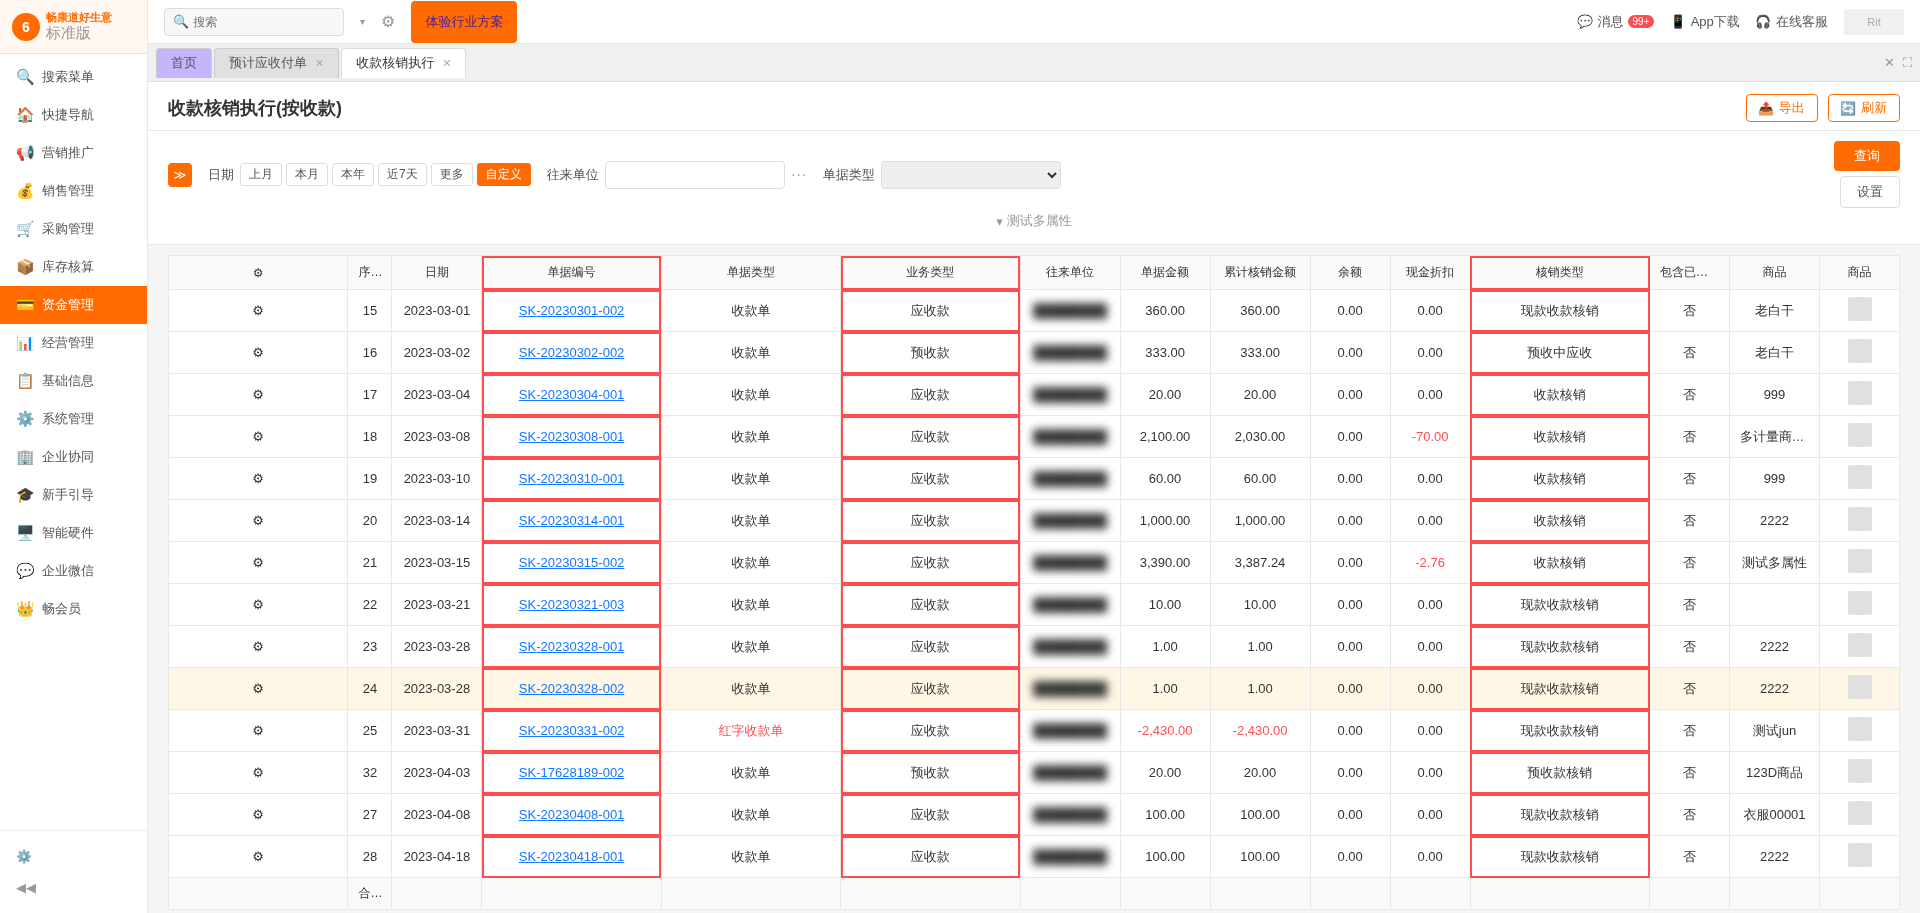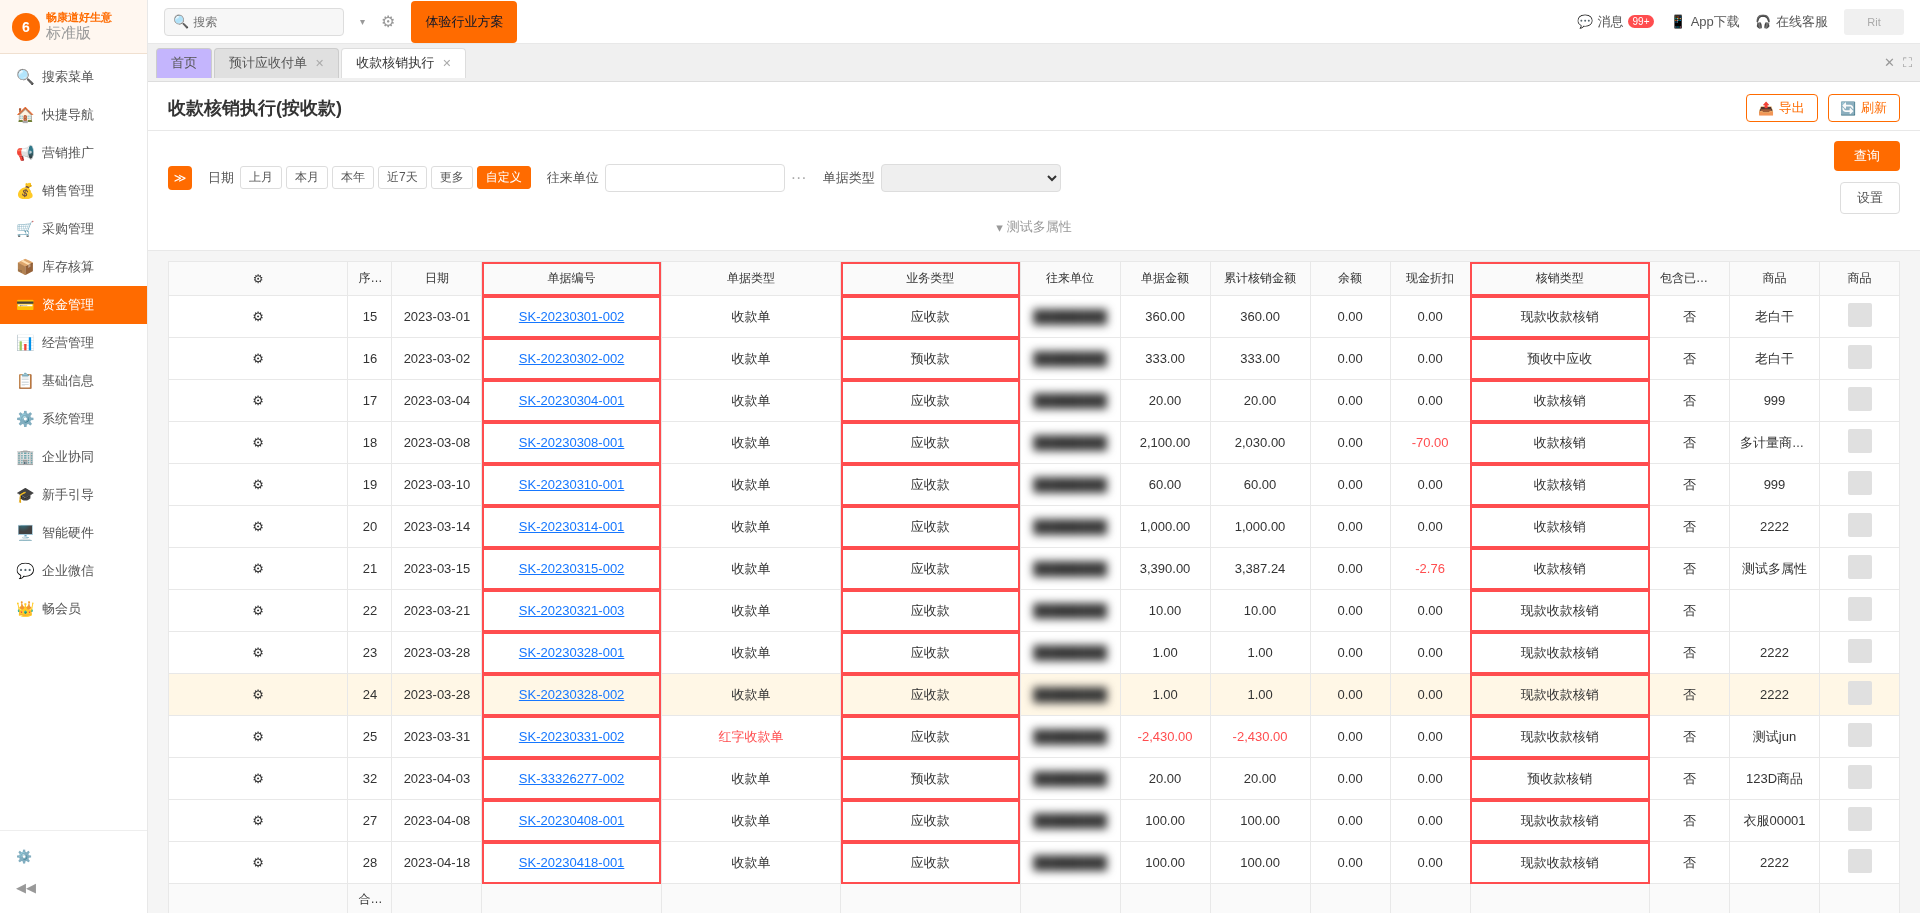--- a/index.html
+++ b/index.html
@@ -21,21 +21,21 @@
 
     
     .main { flex: 1; display: flex; flex-direction: column; overflow: hidden; }
 
     
     .topbar { height: 44px; background: #fff; border-bottom: 1px solid #e8e8e8; display: flex; align-items: center; padding: 0 16px; gap: 16px; }
     .topbar-search { flex: 0 0 180px; height: 28px; border: 1px solid #ddd; border-radius: 4px; padding: 0 8px; display: flex; align-items: center; gap: 4px; background: #f7f7f7; }
     .topbar-search input { background: transparent; border: none; outline: none; font-size: 12px; color: #999; width: 120px; }
     .topbar-chevron { color: #999; font-size: 10px; cursor: pointer; }
     .topbar-gear { color: #999; font-size: 16px; cursor: pointer; }
-    .topbar-solution-btn { background: #ff6b00; color: #0f172a; border: none; border-radius: 4px; padding: 12px 14px; font-size: 13px; cursor: pointer; }
+    .topbar-solution-btn { background: #ff6b00; color: #4c1d95; border: none; border-radius: 4px; padding: 12px 14px; font-size: 13px; cursor: pointer; }
     .topbar-right { margin-left: auto; display: flex; align-items: center; gap: 16px; }
     .topbar-right-item { display: flex; align-items: center; gap: 4px; color: #555; cursor: pointer; font-size: 12px; }
     .badge { background: #ff4d4f; color: #fff; border-radius: 10px; padding: 1px 5px; font-size: 10px; }
 
     
     .tabs { height: 38px; background: #f0f0f0; display: flex; align-items: center; padding: 0 8px; gap: 2px; border-bottom: 1px solid #ddd; }
     .tab { height: 30px; padding: 0 14px; display: flex; align-items: center; gap: 6px; border-radius: 4px 4px 0 0; cursor: pointer; font-size: 13px; color: #555; background: #e0e0e0; border: 1px solid #ccc; border-bottom: none; }
     .tab.active { background: #fff; color: #333; border-color: #ddd; }
     .tab .close { color: #aaa; font-size: 11px; cursor: pointer; margin-left: 2px; }
     .tab-home { background: #c4b5fd; }
@@ -251,21 +251,21 @@
         </div>
         <div class="filter-group">
           <span class="filter-label">往来单位</span>
           <input class="filter-input" type="text" style="">
           <span class="filter-dots">···</span>
         </div>
         <div class="filter-group">
           <span class="filter-label">单据类型</span>
           <select class="filter-select"></select>
         </div>
-        <div style="margin-left:auto;display:flex;flex-direction:column;gap:7px;align-items:flex-end;">
+        <div style="margin-left:auto;display:flex;flex-direction:column;gap:1px;align-items:flex-end;">
           <button class="btn-query">查询</button>
           <button class="btn-settings">设置</button>
         </div>
       </div>
       <div class="filter-expand">
         <span>▾</span>
         <span>测试多属性</span>
       </div>
     </div>
 
@@ -475,21 +475,21 @@
               <td class="col-discount"><span>0.00</span></td>
               <td class="col-offset_type" style="outline: rgb(255, 77, 79) solid 2px; outline-offset: -2px;"><span>现款收款核销</span></td>
               <td class="col-include"><span>否</span></td>
               <td class="col-goods"><span>测试jun</span></td>
               <td class="col-goods2"><span style="display:inline-block;width:24px;height:24px;background:#e0e0e0;border-radius:2px;font-size:14px;line-height:24px;"></span></td>
             </tr>
             <tr>
               <td class="col-gear"><span>⚙</span></td>
               <td class="col-no"><span>32</span></td>
               <td class="col-date"><span>2023-04-03</span></td>
-              <td class="col-doc_no" style="outline: rgb(255, 77, 79) solid 2px; outline-offset: -2px;"><span class="link">SK-33326277-002</span></td>
+              <td class="col-doc_no" style="outline: rgb(255, 77, 79) solid 2px; outline-offset: -2px;"><span class="link">SK-17628189-002</span></td>
               <td class="col-doc_type"><span>收款单</span></td>
               <td class="col-biz_type" style="outline: rgb(255, 77, 79) solid 2px; outline-offset: -2px;"><span>预收款</span></td>
               <td class="col-partner"><span style="filter:blur(4px);user-select:none;">████████</span></td>
               <td class="col-amount"><span>20.00</span></td>
               <td class="col-accum"><span>20.00</span></td>
               <td class="col-balance"><span>0.00</span></td>
               <td class="col-discount"><span>0.00</span></td>
               <td class="col-offset_type" style="outline: rgb(255, 77, 79) solid 2px; outline-offset: -2px;"><span>预收款核销</span></td>
               <td class="col-include"><span>否</span></td>
               <td class="col-goods"><span>123D商品</span></td>

